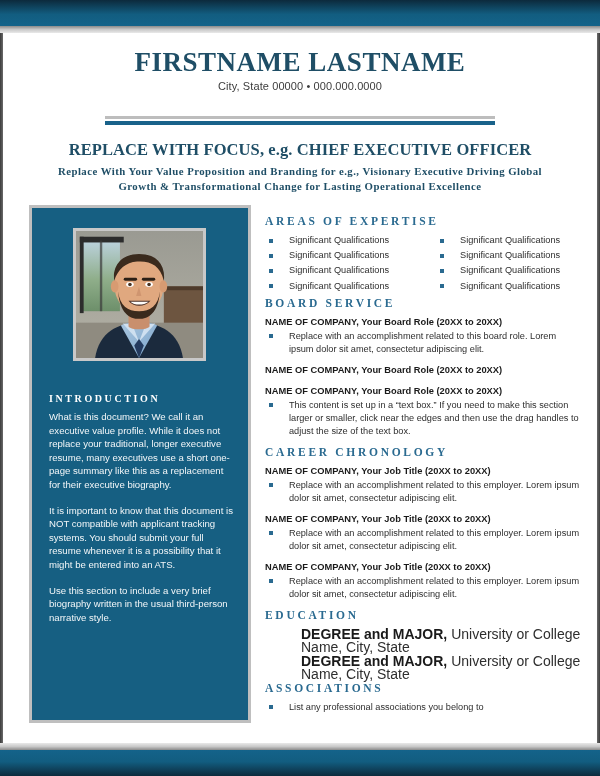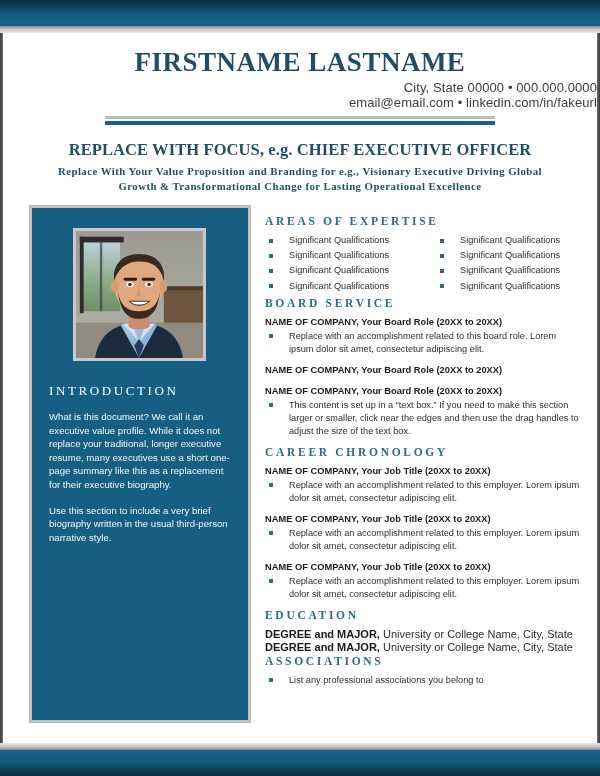--- a/index.html
+++ b/index.html
@@ -72,22 +72,22 @@
     text-align: center;
     font-family: "Liberation Serif", serif;
     font-weight: bold;
     font-size: 27px;
     letter-spacing: 0.5px;
     color: #1f4e66;
   }
   .hdr-contact {
     position: absolute;
     left: 0; right: 0;
-    text-align: right;
-    font-size: 13px;
+    text-align: center;
+    font-size: 11px;
     color: #3c3c3c;
     letter-spacing: 0.1px;
   }
   .hdr-contact-1 { top: 47px; }
   .hdr-contact-2 { top: 62px; }
 
   .rule-wrap {
     position: absolute;
     left: 102px;
     top: 83px;
@@ -143,24 +143,24 @@
     border: 3px solid #c8c8c8;
     box-sizing: border-box;
     overflow: hidden;
     background: #8d8d86;
   }
   .photo-frame svg { display: block; width: 100%; height: 100%; }
 
   .intro-head {
     position: absolute;
     left: 17px;
-    top: 175px;
-    font-family: "Liberation Serif", serif;
-    font-weight: normal;
-    font-size: 13px;
+    top: 185px;
+    font-family: "Liberation Serif", serif;
+    font-weight: bold;
+    font-size: 10px;
     letter-spacing: 2.6px;
     color: #ffffff;
   }
   .intro-body {
     position: absolute;
     left: 17px;
     right: 14px;
     top: 202px;
     font-size: 9.6px;
     line-height: 13.6px;
@@ -215,44 +215,44 @@
   .entry-title {
     font-size: 9.3px;
     font-weight: bold;
     color: #1a1a1a;
     line-height: 13px;
     margin-bottom: 1px;
   }
   .entry .bul { margin-bottom: 0; }
 
   .edu-line {
-    font-size: 11px;
+    font-size: 14px;
     line-height: 13.5px;
     color: #2e2e2e;
+    margin-left: 36px;
   }
   .edu-line b { color: #1a1a1a; }
 </style>
 </head>
 <body>
 
 <div class="page">
 
   <div class="edge-left"></div>
   <div class="edge-right"></div>
 
   <div class="band band-top"></div>
   <div class="band-sep band-sep-top"></div>
   <div class="band band-bottom"></div>
   <div class="band-sep band-sep-bottom"></div>
 
   <div class="sheet">
 
     <div class="hdr-name">FIRSTNAME LASTNAME</div>
     <div class="hdr-contact hdr-contact-1">City, State 00000 • 000.000.0000</div>
-    <div class="hdr-contact hdr-contact-2">email@email.com • linkedin.com/in/fakeurl</div>
 
     <div class="rule-wrap">
       <div class="rule-gray"></div>
       <div class="rule-gap"></div>
       <div class="rule-blue"></div>
     </div>
 
     <div class="focus-title">REPLACE WITH FOCUS, e.g. CHIEF EXECUTIVE OFFICER</div>
     <div class="focus-sub">Replace With Your Value Proposition and Branding for e.g., Visionary Executive Driving Global Growth &amp; Transformational Change for Lasting Operational Excellence</div>
 
@@ -321,20 +321,21 @@
 
           <path d="M55 73 C60 80 72 80 78 73 Z" fill="#4a2e24"></path>
           <path d="M57 74 C61 78 71 78 76 74 Z" fill="#fdfdfb"></path>
         </svg>
       </div>
 
       <div class="intro-head">INTRODUCTION</div>
 
       <div class="intro-body">
         <p>What is this document? We call it an executive value profile. While it does not replace your traditional, longer executive resume, many executives use a short one-page summary like this as a replacement for their executive biography.</p>
+        <p>It is important to know that this document is NOT compatible with applicant tracking systems. You should submit your full resume whenever it is a possibility that it might be entered into an ATS.</p>
         <p>Use this section to include a very brief biography written in the usual third-person narrative style.</p>
       </div>
     </div>
 
     <div class="main">
 
       <div class="sec-head">AREAS OF EXPERTISE</div>
       <div class="exp-grid">
         <div class="exp-col">
           <div class="bul">Significant Qualifications</div>

